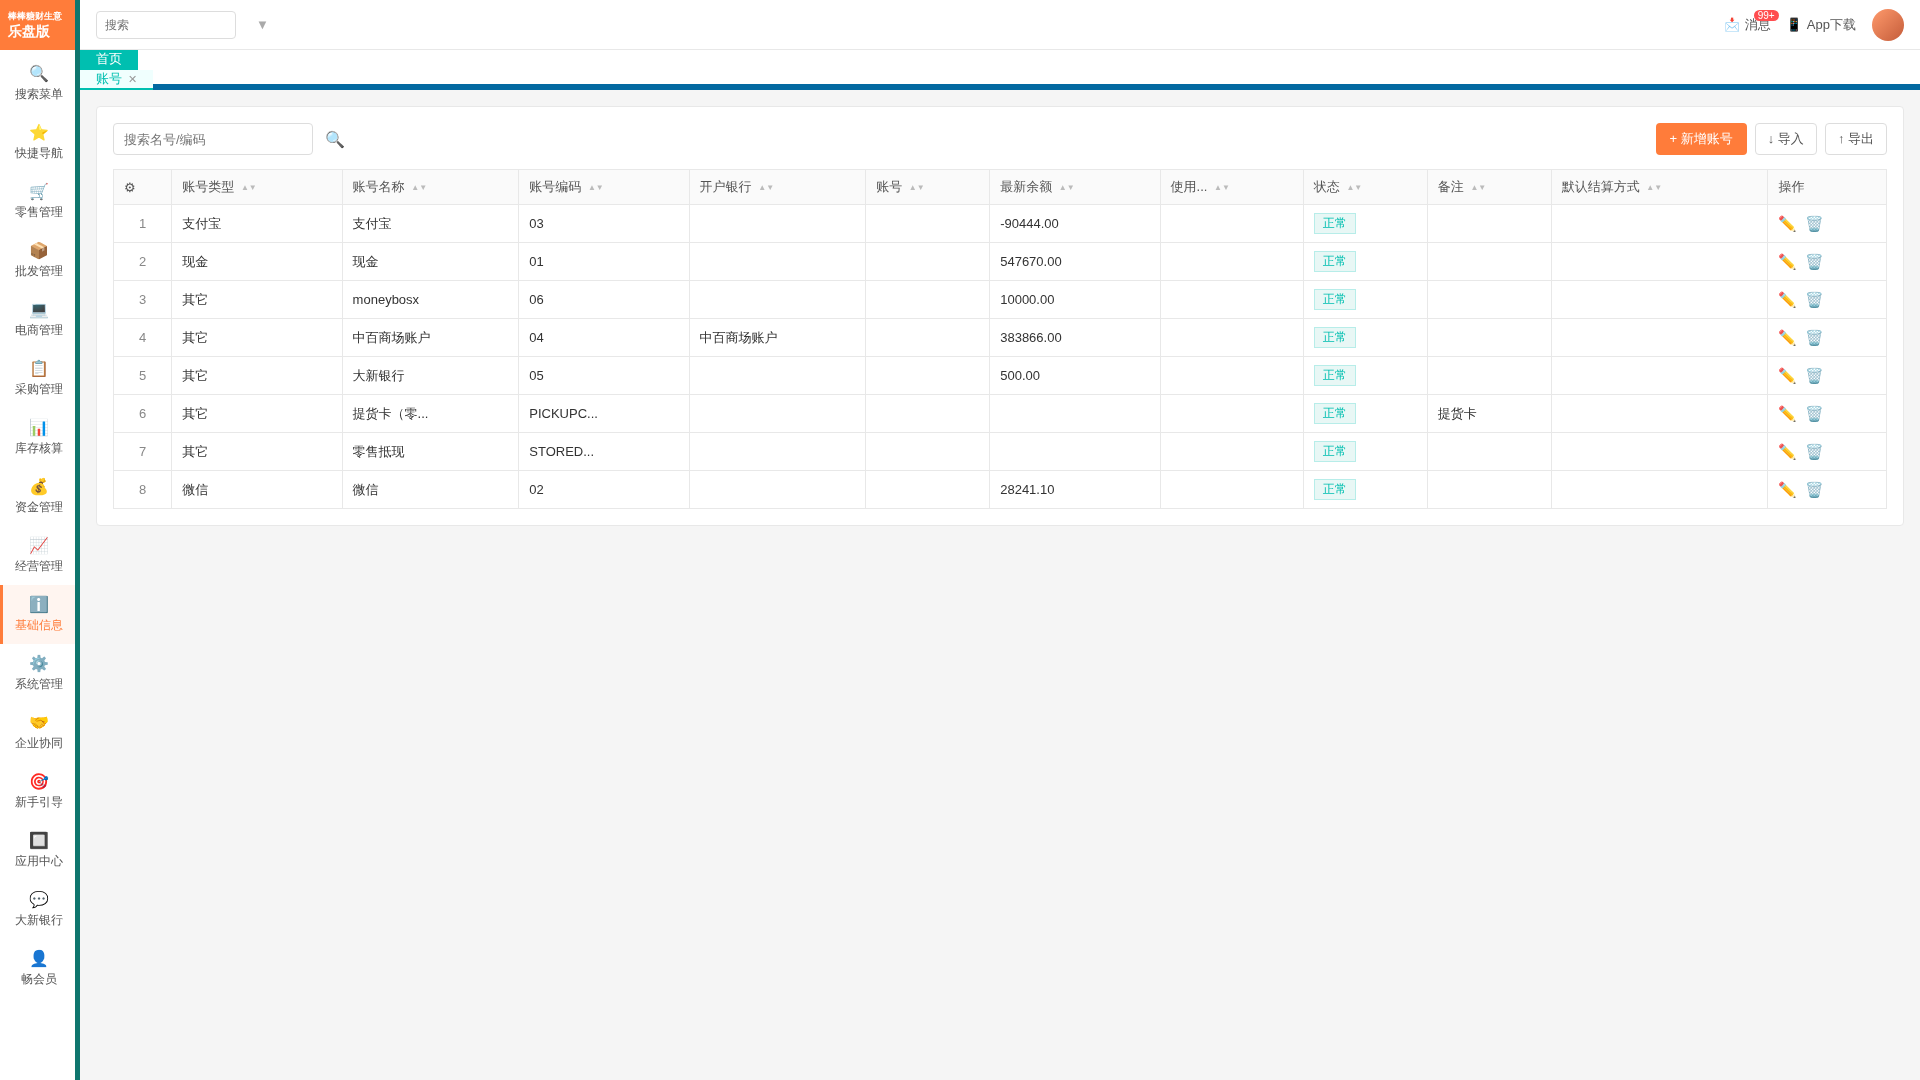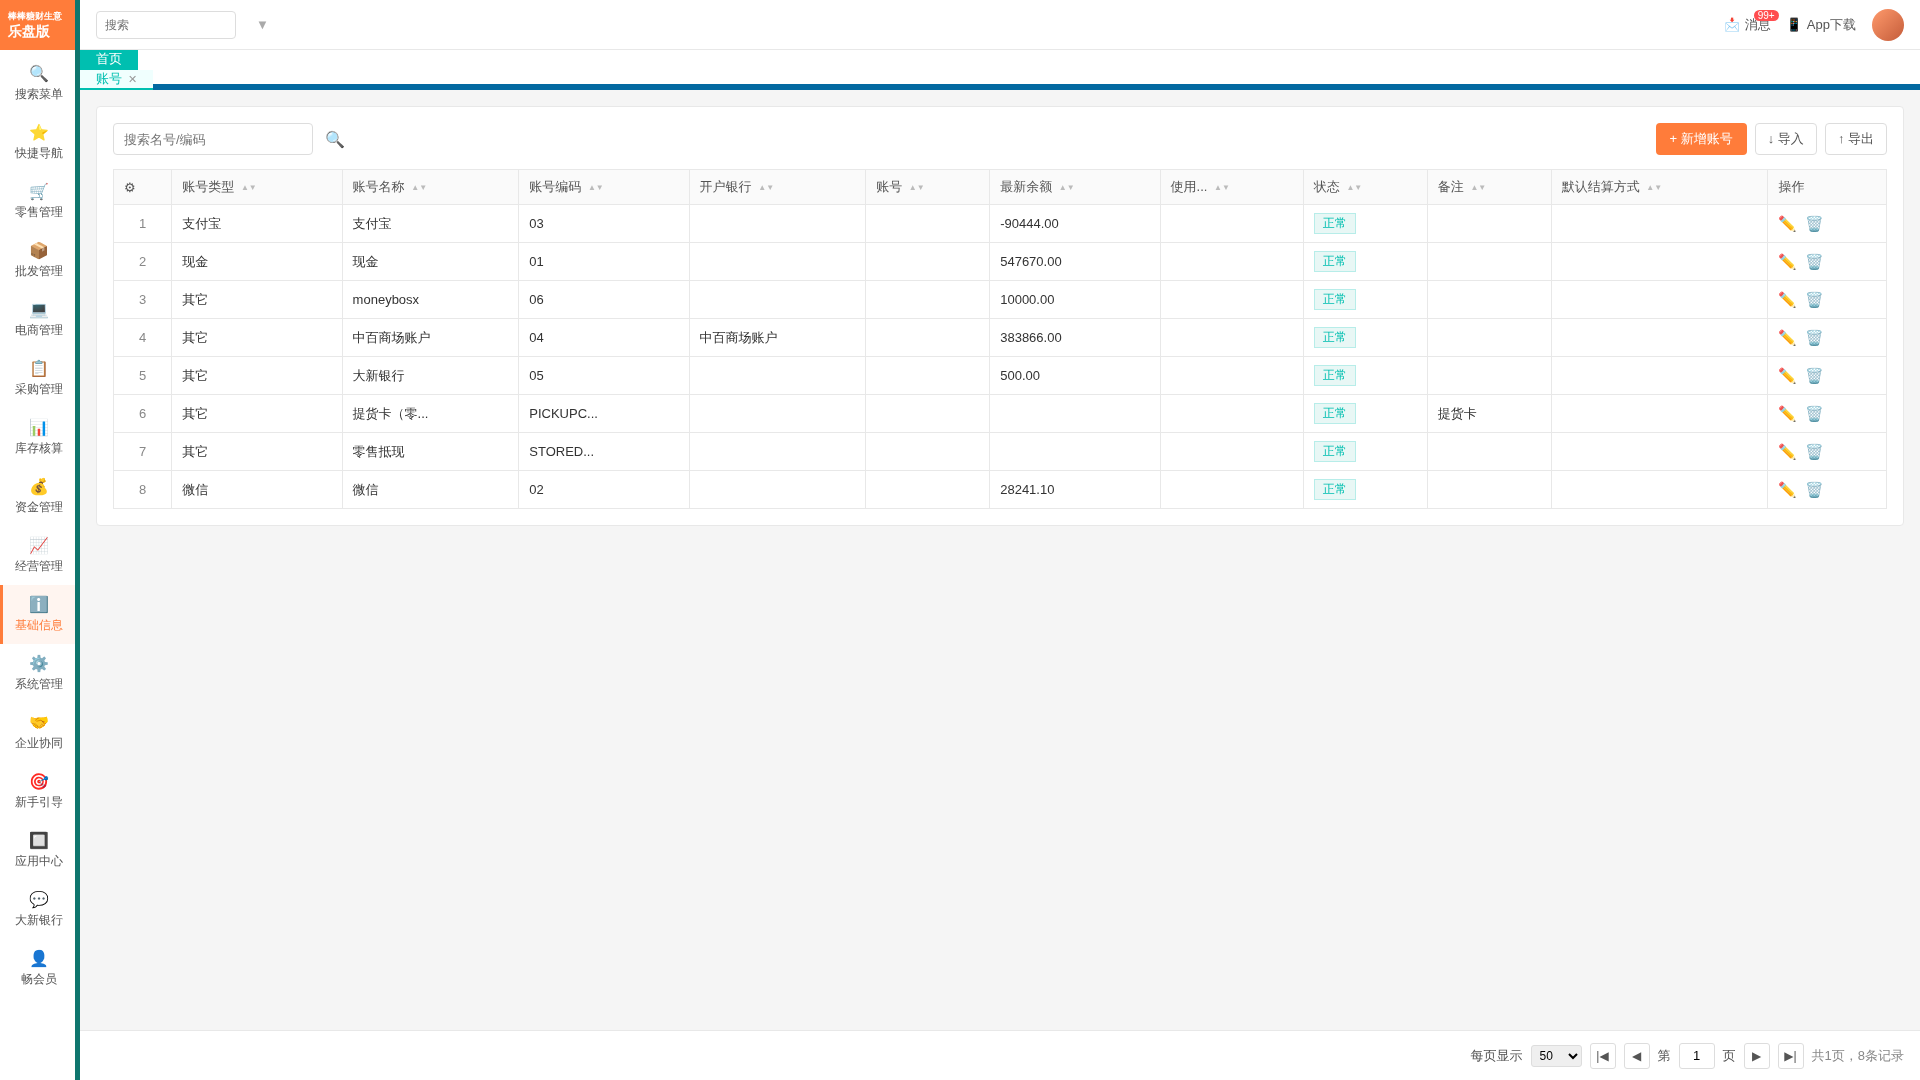--- a/index.html
+++ b/index.html
@@ -663,30 +663,14 @@
           <span class="action-icon" title="删除">🗑️</span>
         </div>
       </td>
     </tr>
           </tbody>
       </table>
 
     </div>
   </div>
 
-  <div class="pagination-bar">
-    <span>每页显示</span>
-    <select class="page-size-select">
-      <option>50</option>
-      <option>100</option>
-      <option>200</option>
-    </select>
-    <button class="page-nav-btn">|◀</button>
-    <button class="page-nav-btn">◀</button>
-    <span>第</span>
-    <input class="page-input" type="text" value="1" style="">
-    <span>页</span>
-    <button class="page-nav-btn">▶</button>
-    <button class="page-nav-btn">▶|</button>
-    <span class="page-total">共1页，8条记录</span>
-  </div>
 
 </div>
 
 </body></html>

